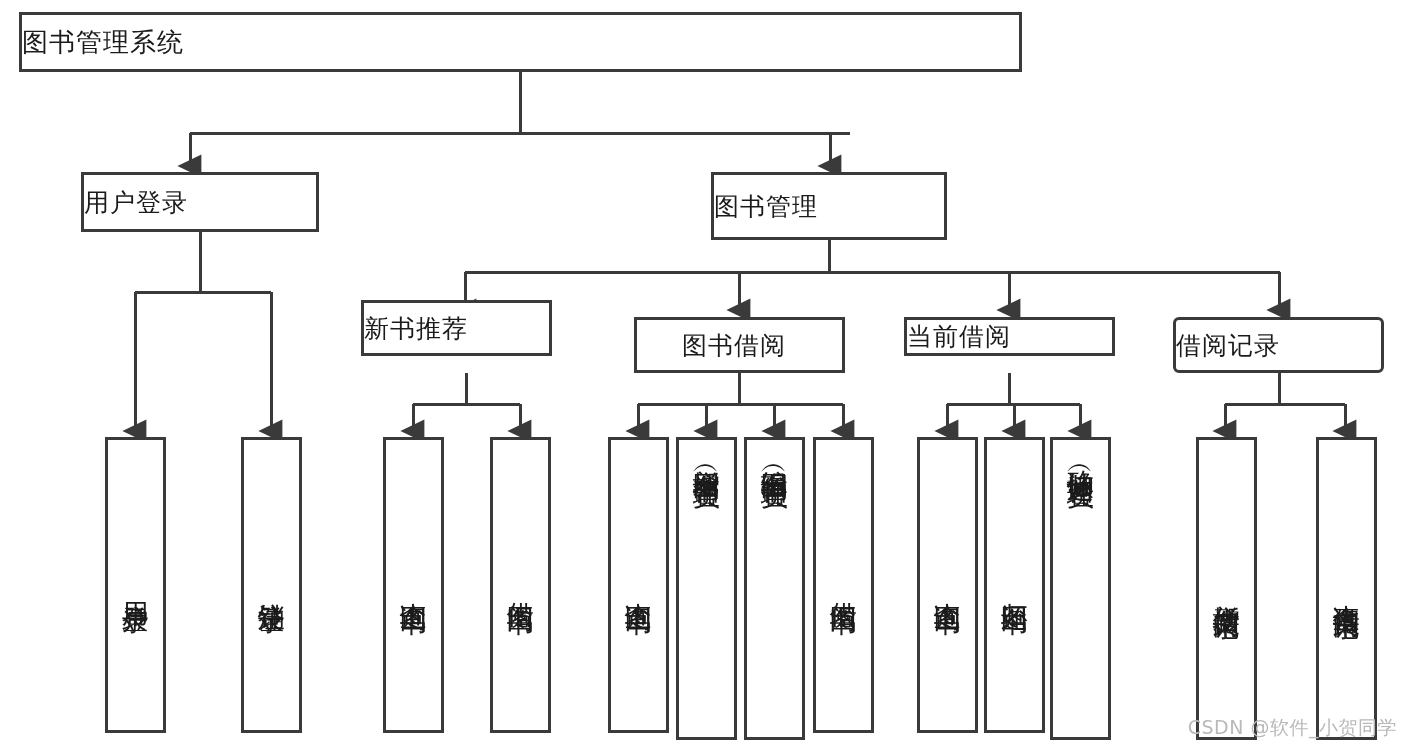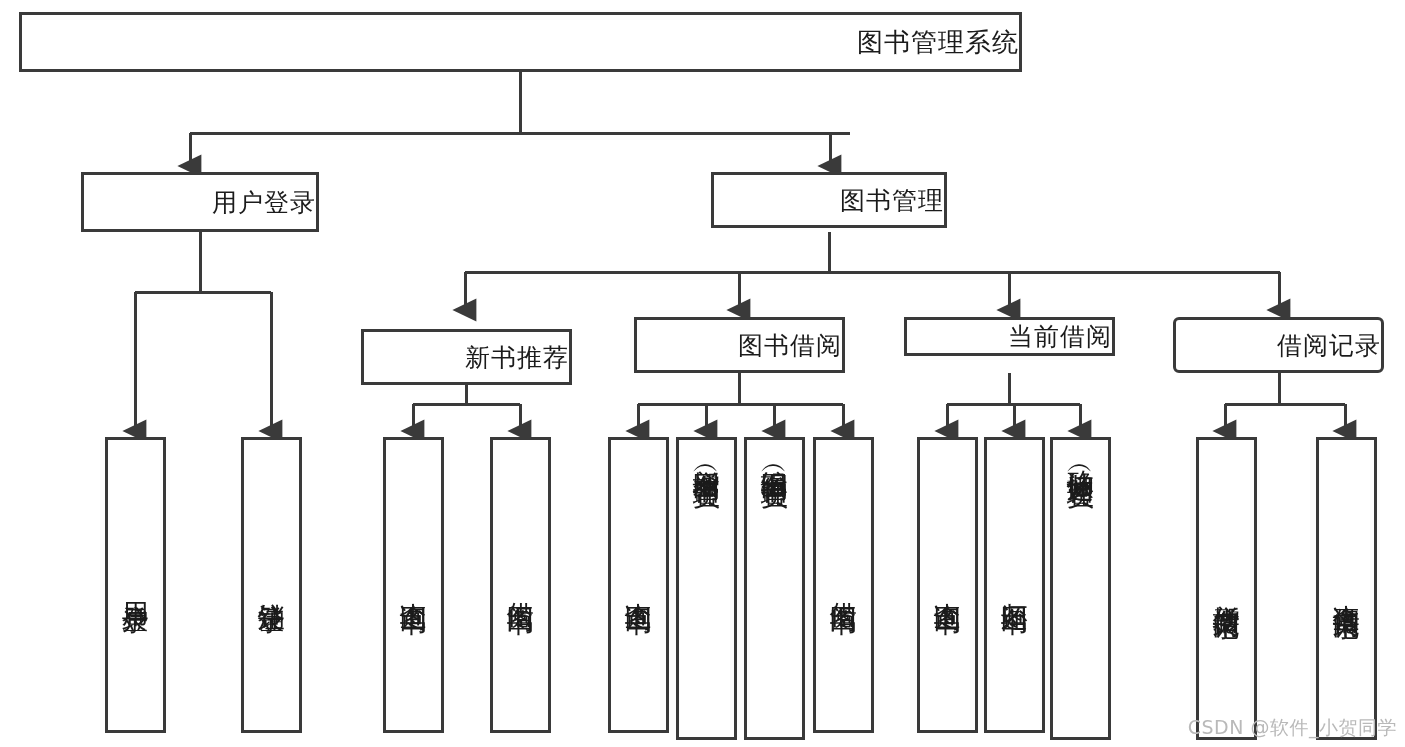--- a/index.html
+++ b/index.html
@@ -22,21 +22,21 @@
     left: 0;
     top: 0;
   }
   .node-box {
     position: absolute;
     box-sizing: border-box;
     border: 3px solid #3a3a3a;
     background: #ffffff;
     display: flex;
     align-items: center;
-    justify-content: flex-end;
+    justify-content: flex-start;
     color: #1b1b1b;
   }
   .node-box.horiz {
     font-size: 25px;
     letter-spacing: 1px;
     line-height: 1;
   }
   .node-box.vert {
     align-items: flex-start;
     justify-content: center;
@@ -124,25 +124,25 @@
     </g>
   </svg>
 
   <div class="node-box horiz" id="title-box" style="left:19px; top:12px; width:1003px; height:60px;">
     <span>图书管理系统</span>
   </div>
 
   <div class="node-box horiz" style="left:81px; top:172px; width:238px; height:60px;">
     <span>用户登录</span>
   </div>
-  <div class="node-box horiz" style="left:711px; top:172px; width:236px; height:56px;">
+  <div class="node-box horiz" style="left:711px; top:172px; width:236px; height:68px;">
     <span>图书管理</span>
   </div>
 
-  <div class="node-box horiz" style="left:361px; top:329px; width:211px; height:56px;padding-left:12px;">
+  <div class="node-box horiz" style="left:361px; top:300px; width:191px; height:56px;">
     <span>新书推荐</span>
   </div>
   <div class="node-box horiz" style="left:634px; top:317px; width:211px; height:56px;padding-left:45px;">
     <span>图书借阅</span>
   </div>
   <div class="node-box horiz" style="left:904px; top:317px; width:211px; height:39px;">
     <span>当前借阅</span>
   </div>
   <div class="node-box horiz" style="left:1173px; top:317px; width:211px; height:56px;border-radius:6px;">
     <span>借阅记录</span>

